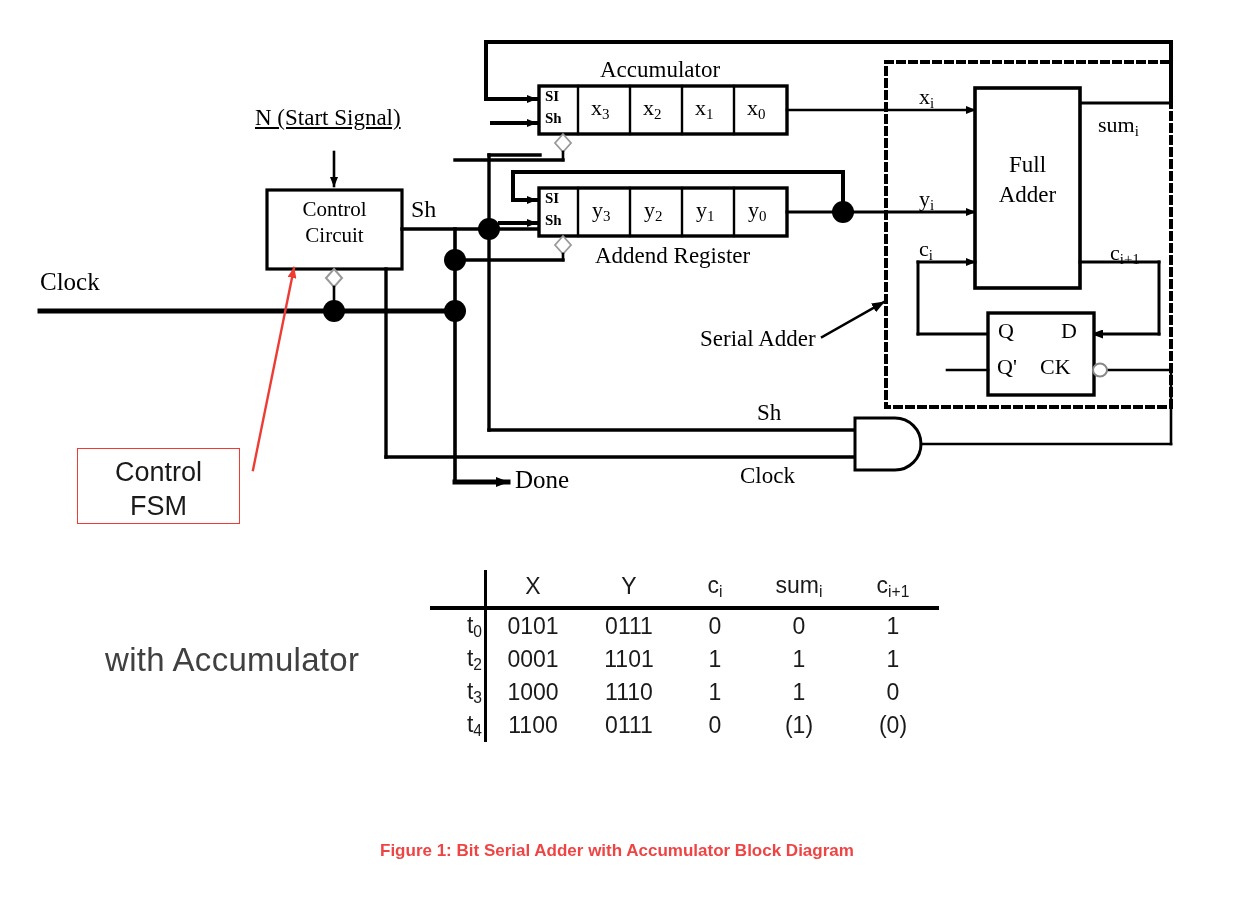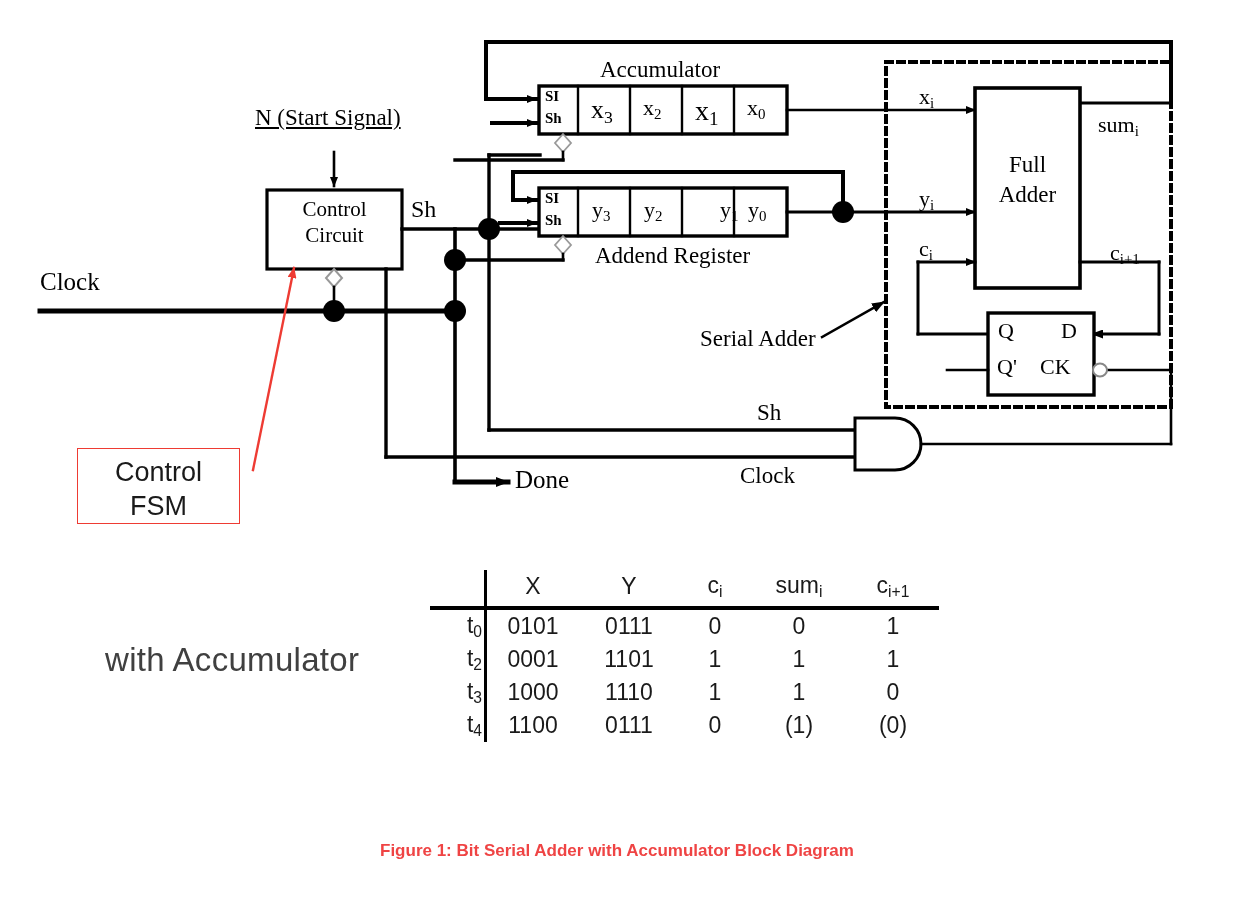--- a/index.html
+++ b/index.html
@@ -161,40 +161,40 @@
   <div class="lbl" style="left:600px;top:57px;font-size:23px;">Accumulator</div>
 
   <div class="lbl" style="left:595px;top:243px;font-size:23px;">Addend Register</div>
 
   <div class="lbl" style="left:545px;top:88px;font-size:15px;font-weight:bold;">SI</div>
   <div class="lbl" style="left:545px;top:110px;font-size:15px;font-weight:bold;">Sh</div>
 
   <div class="lbl" style="left:545px;top:190px;font-size:15px;font-weight:bold;">SI</div>
   <div class="lbl" style="left:545px;top:212px;font-size:15px;font-weight:bold;">Sh</div>
 
-  <div class="lbl" style="left:591px;top:95px;font-size:26px;font-family:Liberation Serif, serif;">
+  <div class="lbl" style="left:591px;top:95px;font-size:22px;font-family:Liberation Serif, serif;">
     <span>x</span><sub>3</sub>
   </div>
   <div class="lbl" style="left:643px;top:95px;font-size:22px;">
     <span>x</span><sub>2</sub>
   </div>
-  <div class="lbl" style="left:695px;top:95px;font-size:28px;">
+  <div class="lbl" style="left:695px;top:95px;font-size:22px;">
     <span>x</span><sub>1</sub>
   </div>
   <div class="lbl" style="left:747px;top:95px;font-size:22px;">
     <span>x</span><sub>0</sub>
   </div>
 
   <div class="lbl" style="left:592px;top:197px;font-size:22px;">
     <span>y</span><sub>3</sub>
   </div>
   <div class="lbl" style="left:644px;top:197px;font-size:22px;">
     <span>y</span><sub>2</sub>
   </div>
-  <div class="lbl" style="left:696px;top:197px;font-size:22px;margin-left:24px;">
+  <div class="lbl" style="left:696px;top:197px;font-size:22px;">
     <span>y</span><sub>1</sub>
   </div>
   <div class="lbl" style="left:748px;top:197px;font-size:22px;">
     <span>y</span><sub>0</sub>
   </div>
 
   <div class="lbl" style="left:919px;top:84px;font-size:22px;">
     <span>x</span><sub>i</sub>
   </div>
   <div class="lbl" style="left:919px;top:186px;font-size:22px;">

